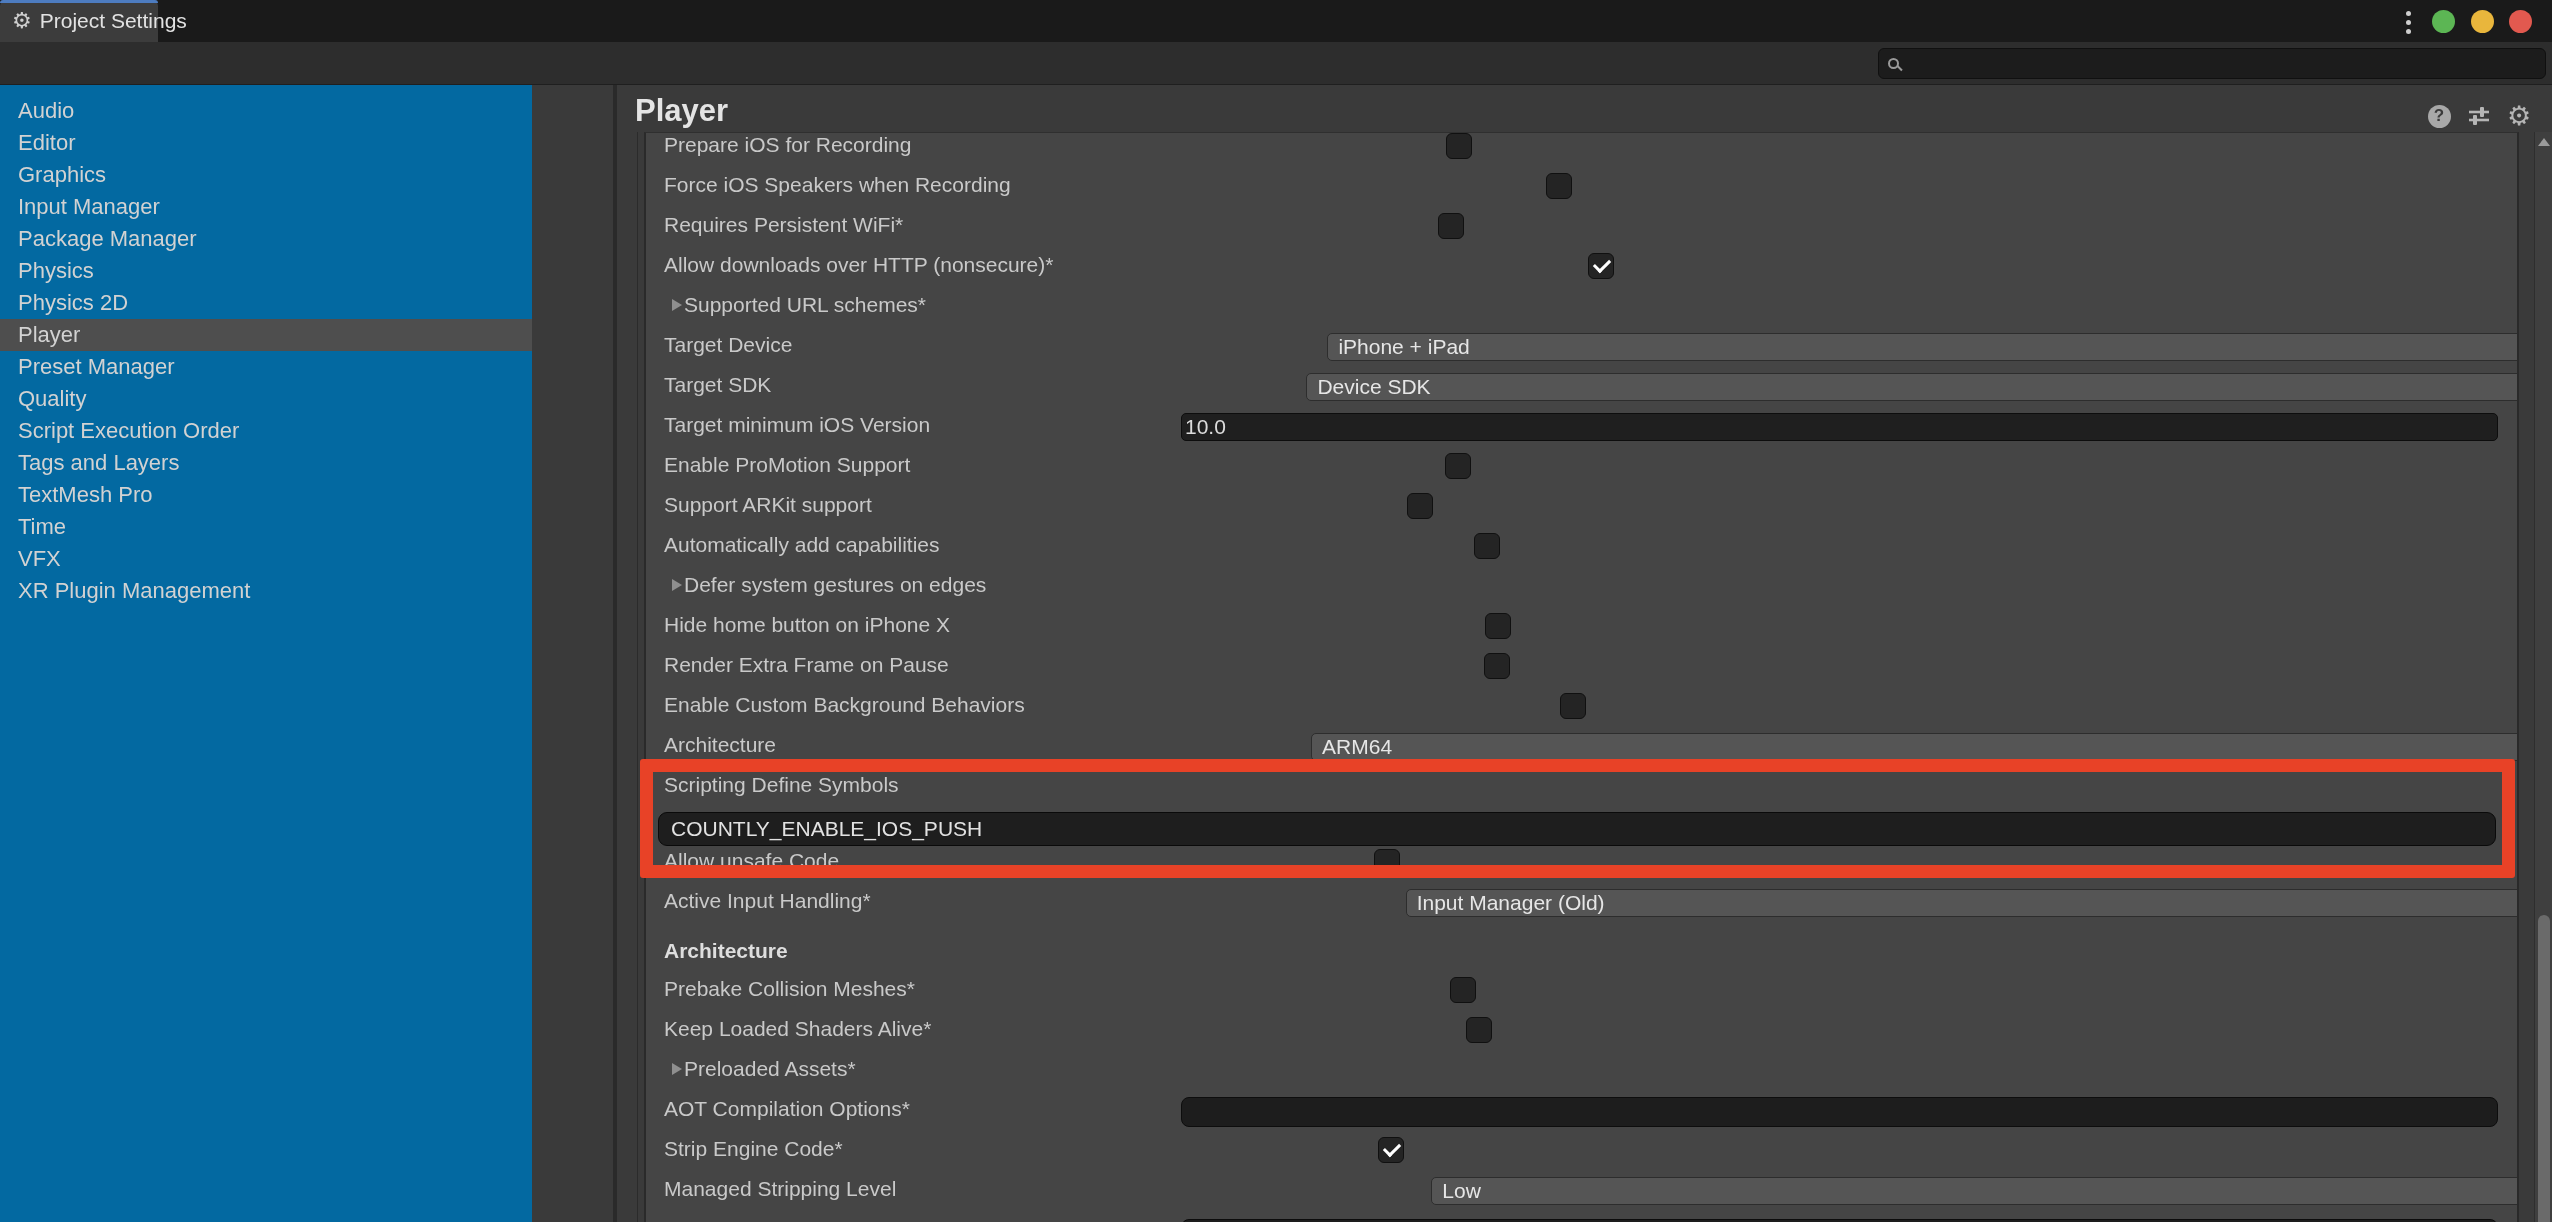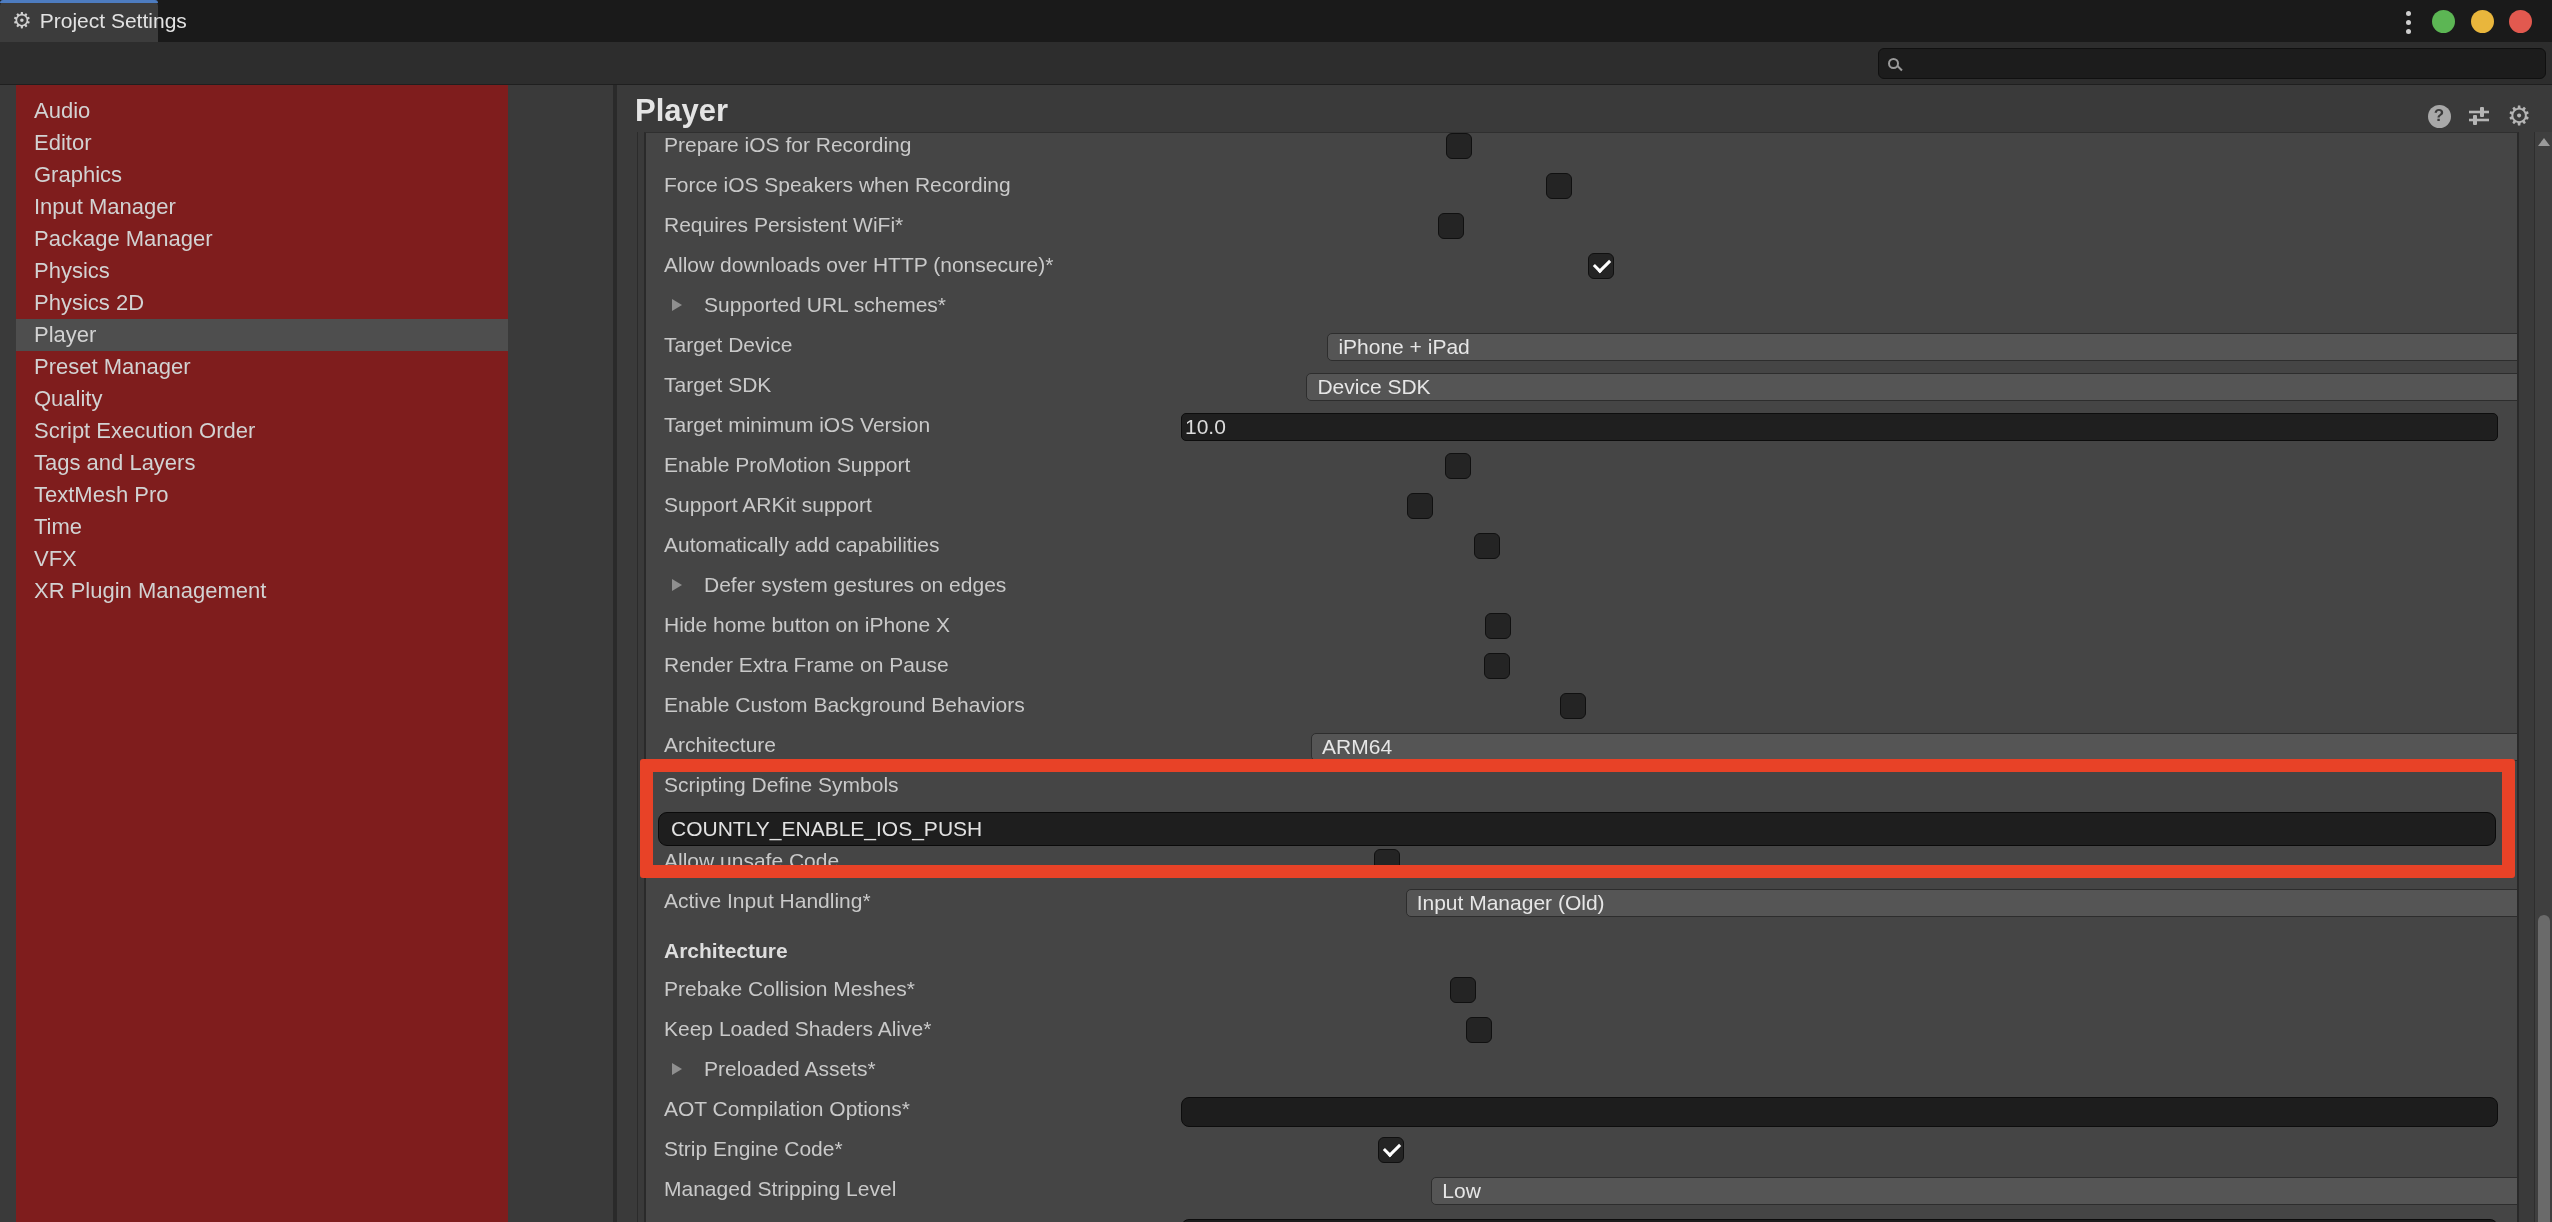--- a/index.html
+++ b/index.html
@@ -31,22 +31,22 @@
   #searchbox { position:absolute; left:1878px; top:6px; width:668px; height:31px;
     background:#1c1c1c; border:1px solid #101010; border-radius:6px;
     display:flex; align-items:center; padding-left:9px; }
   .mag { position:relative; width:11px; height:11px; border:2px solid #9a9a9a; border-radius:50%; }
   .mag::after { content:''; position:absolute; width:7px; height:2px; background:#9a9a9a;
     right:-6px; bottom:-2px; transform:rotate(45deg); }
   #searchbox input { flex:1; background:transparent; border:0; outline:none; color:#ddd;
     font-size:19px; padding:0 8px; font-family:"Liberation Sans", sans-serif; }
 
   
-  #sidebar { position:absolute; left:16px; top:85px; width:492px; height:1137px;
-    background:#7f1d1d; padding-top:10px; }
+  #sidebar { position:absolute; left:0; top:85px; width:532px; height:1137px;
+    background:#0369a1; padding-top:10px; }
   .side-item { height:32px; line-height:32px; padding-left:18px; font-size:22px;
     color:#d2d2d2; white-space:nowrap; cursor:pointer; }
   .side-item.selected { background:#4e4e4e; }
   #vdivider { position:absolute; left:613px; top:85px; width:4px; height:1137px; background:#2a2a2a; }
 
   
   #main { position:absolute; left:617px; top:85px; width:1935px; height:1137px; background:#3a3a3a; }
   #panel-title { position:absolute; left:18px; top:8px; font-size:31px; font-weight:bold; color:#e4e4e4; }
   #header-icons { position:absolute; right:20px; top:18px; display:flex; align-items:center; gap:14px; }
   .hicon { width:26px; height:26px; display:flex; align-items:center; justify-content:center; cursor:pointer; }
@@ -76,21 +76,21 @@
   .dd { width:1317px; height:28px; background:#555555; border:1px solid #2d2d2d; border-radius:5px;
     display:flex; align-items:center; padding:0 34px 0 10px; cursor:pointer; position:relative; }
   .dd .val { font-size:21px; color:#e6e6e6; white-space:nowrap; }
   .tf { width:1317px; height:28px; background:#1f1f1f; border:1px solid #0d0d0d; border-radius:5px;
     display:flex; align-items:center; padding:0 3px; cursor:text; }
   .tf .val { font-size:21px; color:#dcdcdc; white-space:nowrap; }
   .tf.aot { height:30px; border-radius:8px; background:#1d1d1d; }
   .widefield { position:absolute; left:12px; top:3px; width:1838px; height:34px; background:#1e1e1e;
     border:1px solid #0a0a0a; border-radius:9px; display:flex; align-items:center; padding:8px 12px; cursor:text; }
   .widefield .val { font-size:21px; color:#e2e2e2; white-space:nowrap; }
-  .fold { display:flex; align-items:center; gap:22px; padding-left:8px; cursor:pointer; }
+  .fold { display:flex; align-items:center; gap:2px; padding-left:8px; cursor:pointer; }
   .fold .tri { width:0; height:0; border-left:10px solid #8f8f8f;
     border-top:6px solid transparent; border-bottom:6px solid transparent; }
   .sliver { position:absolute; left:535px; top:2px; width:1317px; height:30px;
     background:#1d1d1d; border:1px solid #0c0c0c; border-radius:8px; }
 
   
   #scrollbar { position:absolute; right:0px; top:47px; width:18px; height:1090px; background:#3f3f3f;
     border-left:1px solid #2e2e2e; }
   #sb-up { position:absolute; left:3px; top:6px; width:0; height:0;
     border-left:6px solid transparent; border-right:6px solid transparent; border-bottom:8px solid #9a9a9a; }

